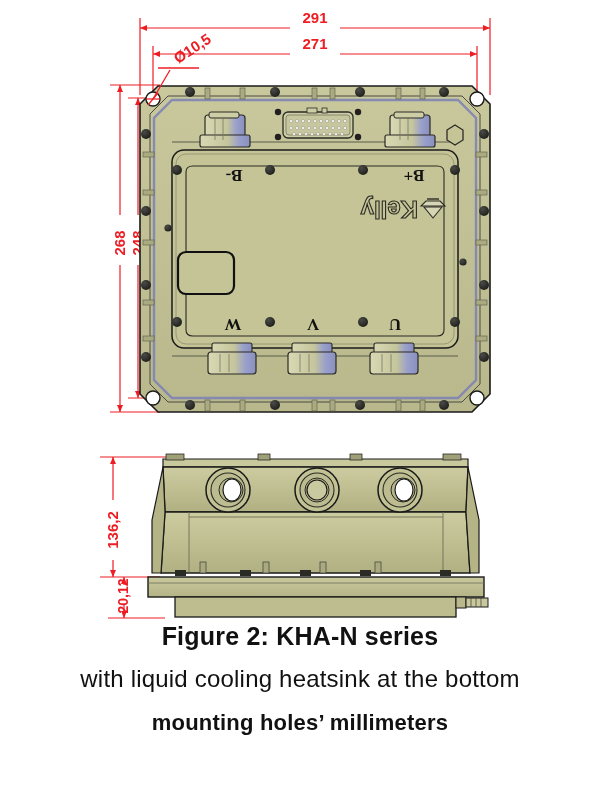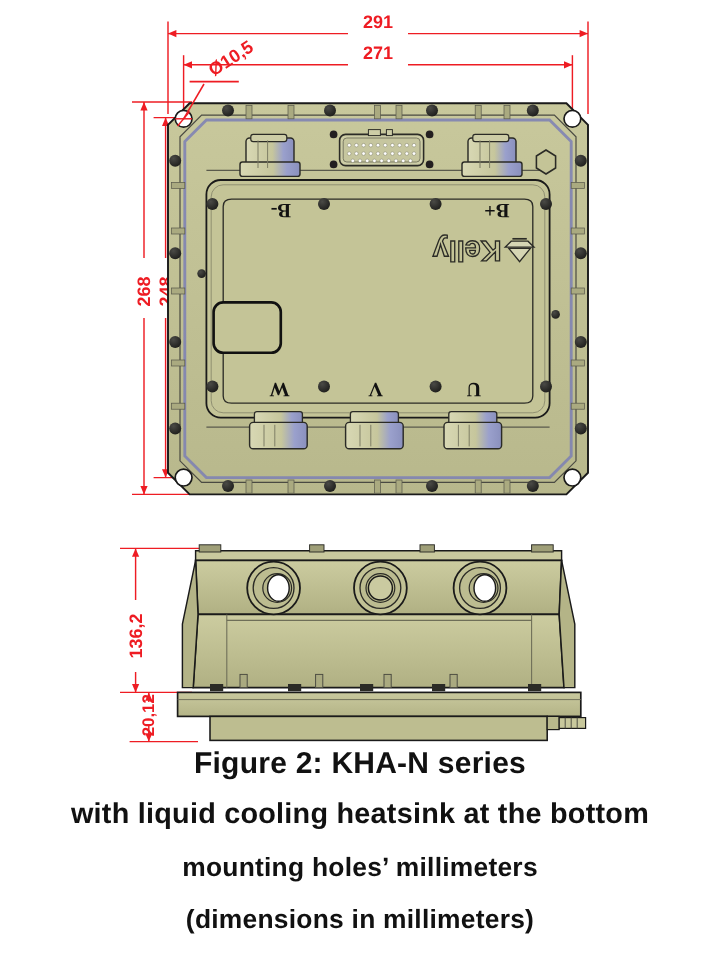--- a/index.html
+++ b/index.html
@@ -15,21 +15,21 @@
     fill:#ee1c23;font-family:"Liberation Sans",sans-serif;
     font-weight:bold;font-size:15px;
   }
   .dimtxt.small{font-size:14px;}
 
   .caption{
     position:absolute;left:0;width:600px;text-align:center;
     font-family:"Liberation Sans",sans-serif;color:#111;
   }
   .cap-line1{top:622px;font-size:25px;font-weight:bold;letter-spacing:.2px;}
-  .cap-line2{top:665px;font-size:24px;font-weight:bold;letter-spacing:.2px;}
+  .cap-line2{top:665px;font-size:24px;font-weight:normal;letter-spacing:.2px;}
   .cap-line3{top:710px;font-size:22px;font-weight:bold;letter-spacing:.2px;}
   .cap-line4{top:753px;font-size:22px;font-weight:bold;letter-spacing:.2px;}
 </style>
 </head>
 <body>
 
 <div id="stage">
 
   <svg class="layer" viewBox="0 0 600 800">
     <defs>
@@ -380,15 +380,14 @@
           <line x1="476" y1="598" x2="476" y2="607"></line>
           <line x1="481" y1="598" x2="481" y2="607"></line>
         </g>
       </g>
     </g>
   </svg>
 
   <div class="caption cap-line1">Figure 2: KHA-N series</div>
   <div class="caption cap-line2">with liquid cooling heatsink at the bottom</div>
   <div class="caption cap-line3">mounting holes’ millimeters</div>
-  <div class="caption cap-line4">(dimensions in millimeters)</div>
 
 </div>
 
 </body></html>

